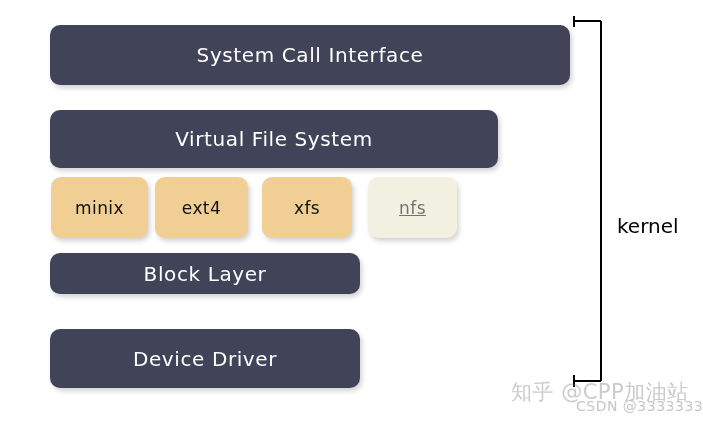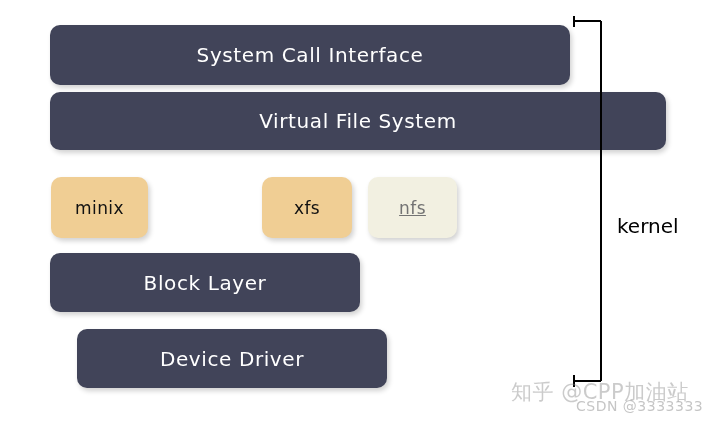--- a/index.html
+++ b/index.html
@@ -56,23 +56,23 @@
   }
   .fs-label {
     font-size: 17px;
     font-weight: 400;
     letter-spacing: 0.4px;
     font-family: "DejaVu Sans", sans-serif;
   }
 
   
   #box-syscall     { left: 50px;  top: 25px;  width: 520px; height: 60px; }
-  #box-vfs         { left: 50px;  top: 92px; width: 616px; height: 58px; }
-  #box-blocklayer  { left: 50px;  top: 253px; width: 310px; height: 59px; }
-  #box-devicedriver{ left: 50px;  top: 329px; width: 310px; height: 59px; margin-left: 27px; }
+  #box-vfs         { left: 50px;  top: 110px; width: 448px; height: 58px; }
+  #box-blocklayer  { left: 50px;  top: 253px; width: 310px; height: 41px; }
+  #box-devicedriver{ left: 50px;  top: 329px; width: 310px; height: 59px; }
 
   #fs-0 { left: 51px;  top: 177px; width: 97px; height: 61px; }
   #fs-1 { left: 155px; top: 177px; width: 93px; height: 61px; }
   #fs-2 { left: 262px; top: 177px; width: 90px; height: 61px; }
   #fs-3 { left: 368px; top: 177px; width: 89px; height: 61px; }
   #fs-4 { left: 477px; top: 177px; width: 91px; height: 61px; }
 
   
   #kernel-bracket {
     position: absolute;
@@ -126,20 +126,23 @@
   </div>
 
   <div class="box box-dark" id="box-vfs">
     <span class="layer-label">Virtual File System</span>
   </div>
 
   <div class="box box-orange" id="fs-0">
     <span class="fs-label">minix</span>
   </div>
 
+  <div class="box box-orange" id="fs-1">
+    <span class="fs-label">ext4</span>
+  </div>
 
   <div class="box box-orange" id="fs-2">
     <span class="fs-label">xfs</span>
   </div>
 
   <div class="box box-cream" id="fs-3">
     <span class="fs-label">nfs</span>
   </div>
 
 

